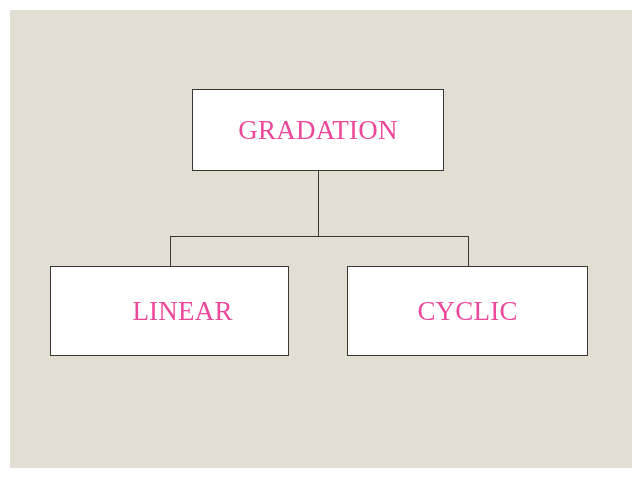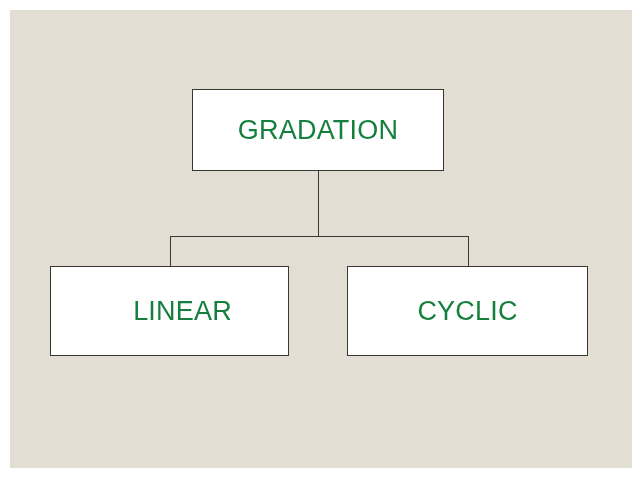--- a/index.html
+++ b/index.html
@@ -38,23 +38,23 @@
   .node-box {
     position: absolute;
     box-sizing: border-box;
     background: #ffffff;
     border: 1.6px solid #3a3632;
     display: flex;
     align-items: center;
     justify-content: center;
   }
   .node-label {
-    font-family: Liberation Sans, sans-serif;
+    font-family: Liberation Serif, serif;
     font-weight: 400;
-    color: #15803d;
+    color: #ec4899;
     letter-spacing: 0.2px;
     white-space: nowrap;
     line-height: 1;
   }
   #node-root {
     left: 192px;
     top: 89px;
     width: 252px;
     height: 82px;
   }

